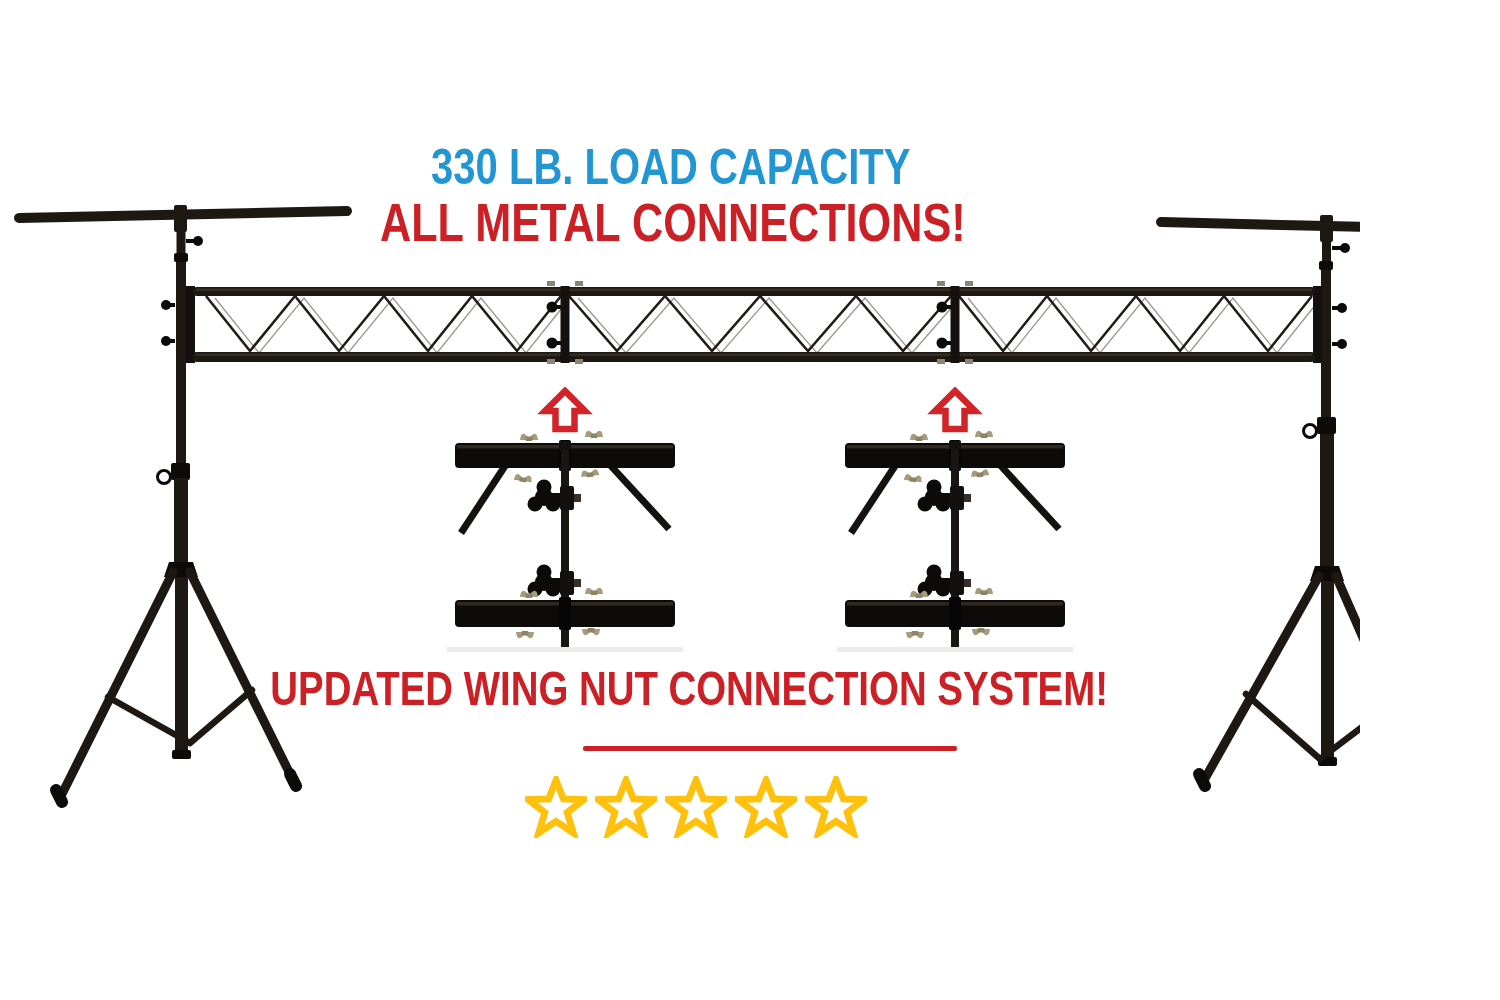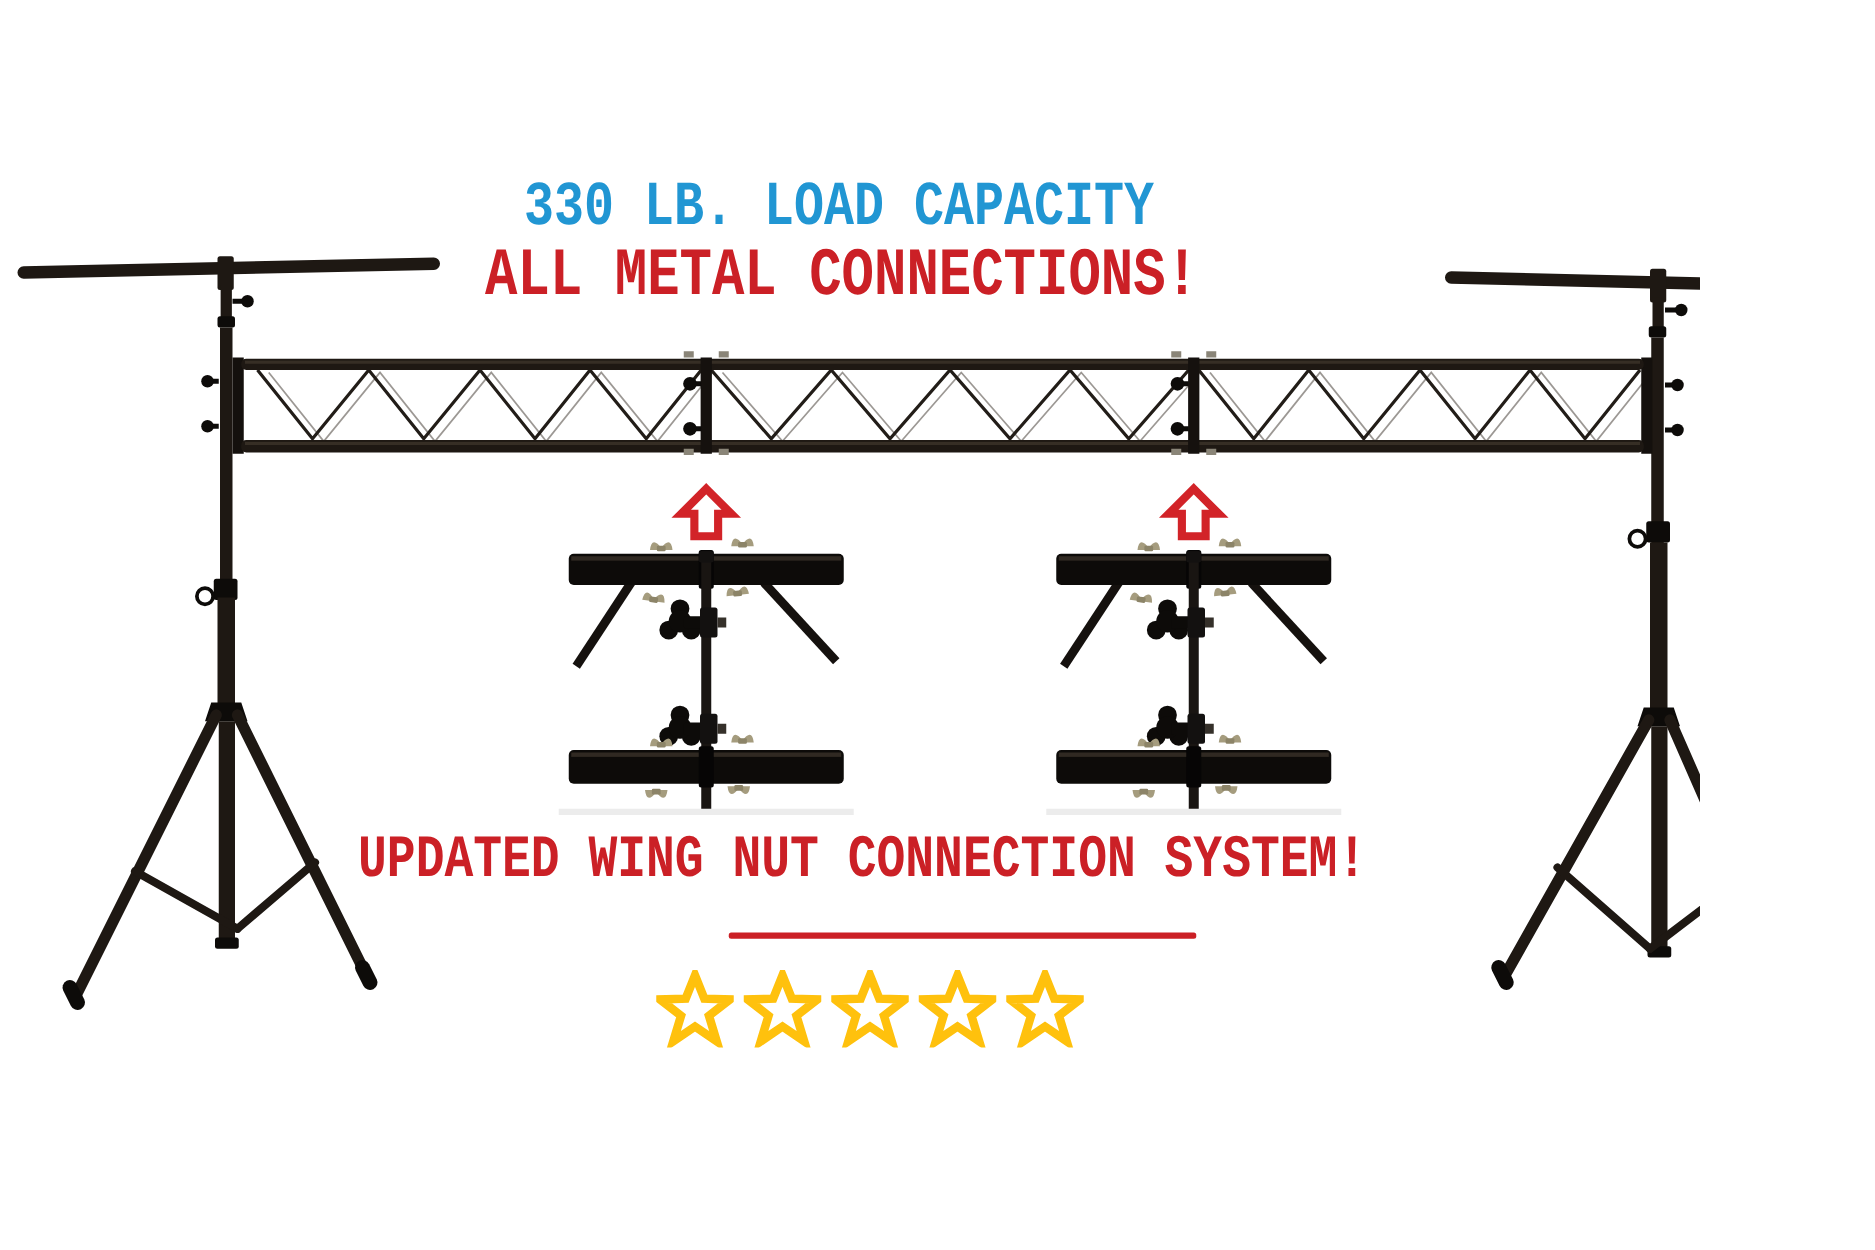--- a/index.html
+++ b/index.html
@@ -9,21 +9,21 @@
     --star-gold:#FFC10D;
     --metal-black:#1E1813;
     --metal-dark:#0D0B09;
     --nut-silver:#A59C7E;
     --background:#FFFFFF;
   }
   html,body{margin:0;padding:0;background:var(--background);}
   .canvas{
     position:relative;width:1360px;height:1000px;overflow:hidden;
     background:var(--background);
-    font-family:Liberation Mono, monospace;
+    font-family:Liberation Sans, sans-serif;
   }
   .figure-svg{position:absolute;left:0;top:0;}
   .headline{
     position:absolute;left:0;width:100%;text-align:center;
     font-weight:bold;white-space:nowrap;line-height:1;
   }
   .condense{display:inline-block;transform-origin:center;}
   .h-blue{top:142px;color:var(--headline-blue);font-size:50px;}
   .h-blue .condense{transform:scaleX(0.80) translateX(-11px);}
   .h-red{top:195px;color:var(--accent-red);font-size:54px;}

